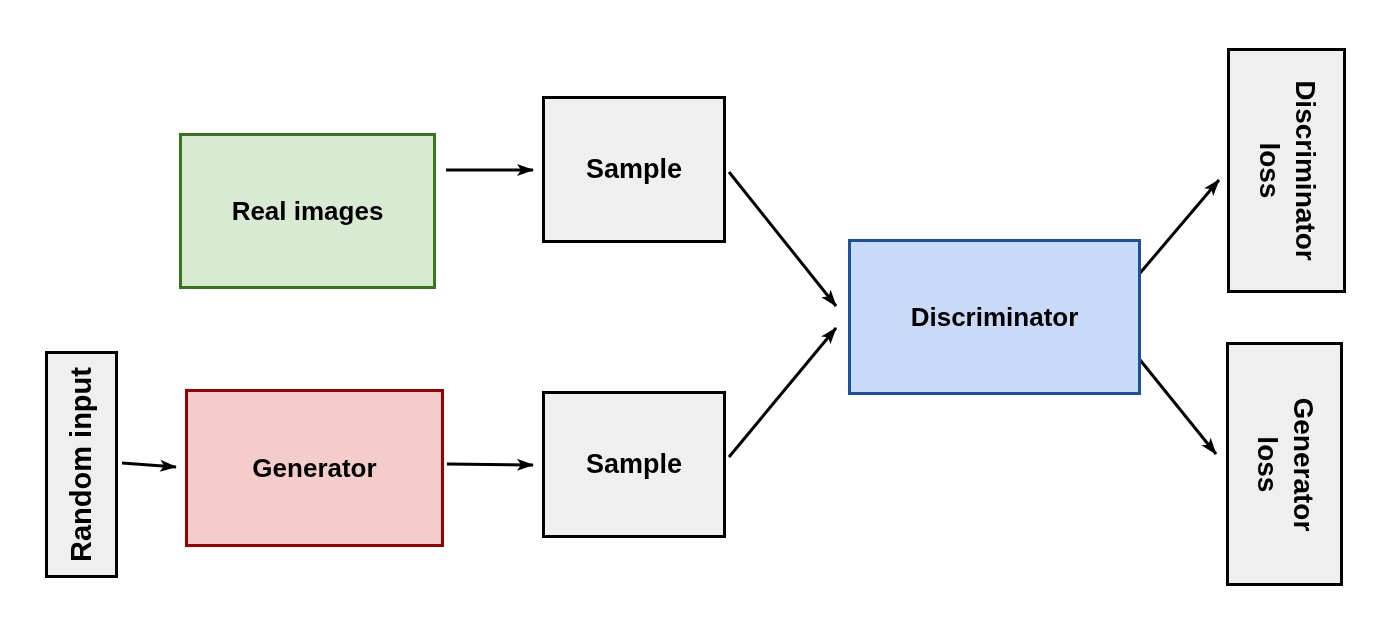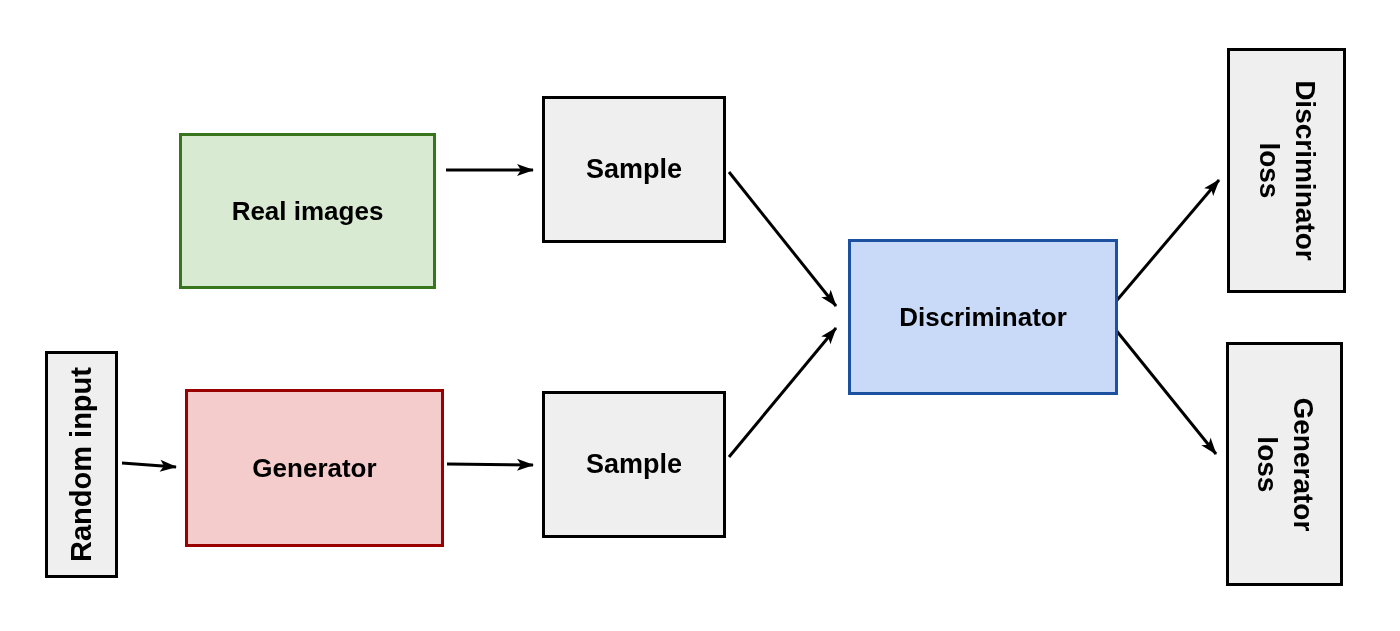--- a/index.html
+++ b/index.html
@@ -39,21 +39,21 @@
     text-align: center;
   }
   .node .label {
     display: block;
   }
   
   .real-images     { left: 179px; top: 93px;  width: 257px; height: 156px; font-size: 26px; margin-top: 40px; }
   .sample-top      { left: 542px; top: 96px;  width: 184px; height: 147px; font-size: 27px; }
   .generator       { left: 185px; top: 389px; width: 259px; height: 158px; font-size: 26px; }
   .sample-bottom   { left: 542px; top: 391px; width: 184px; height: 147px; font-size: 27px; }
-  .discriminator   { left: 848px; top: 239px; width: 270px; height: 156px; font-size: 26px; }
+  .discriminator   { left: 848px; top: 239px; width: 293px; height: 156px; font-size: 26px; }
   
   .random-input       { left: 45px;   top: 351px; width: 73px;  height: 227px; }
   .discriminator-loss { left: 1227px; top: 48px;  width: 119px; height: 245px; }
   .generator-loss     { left: 1226px; top: 342px; width: 117px; height: 244px; }
 
   .rot-up .label {
     transform: rotate(-90deg);
     white-space: nowrap;
     font-size: 29px;
   }

